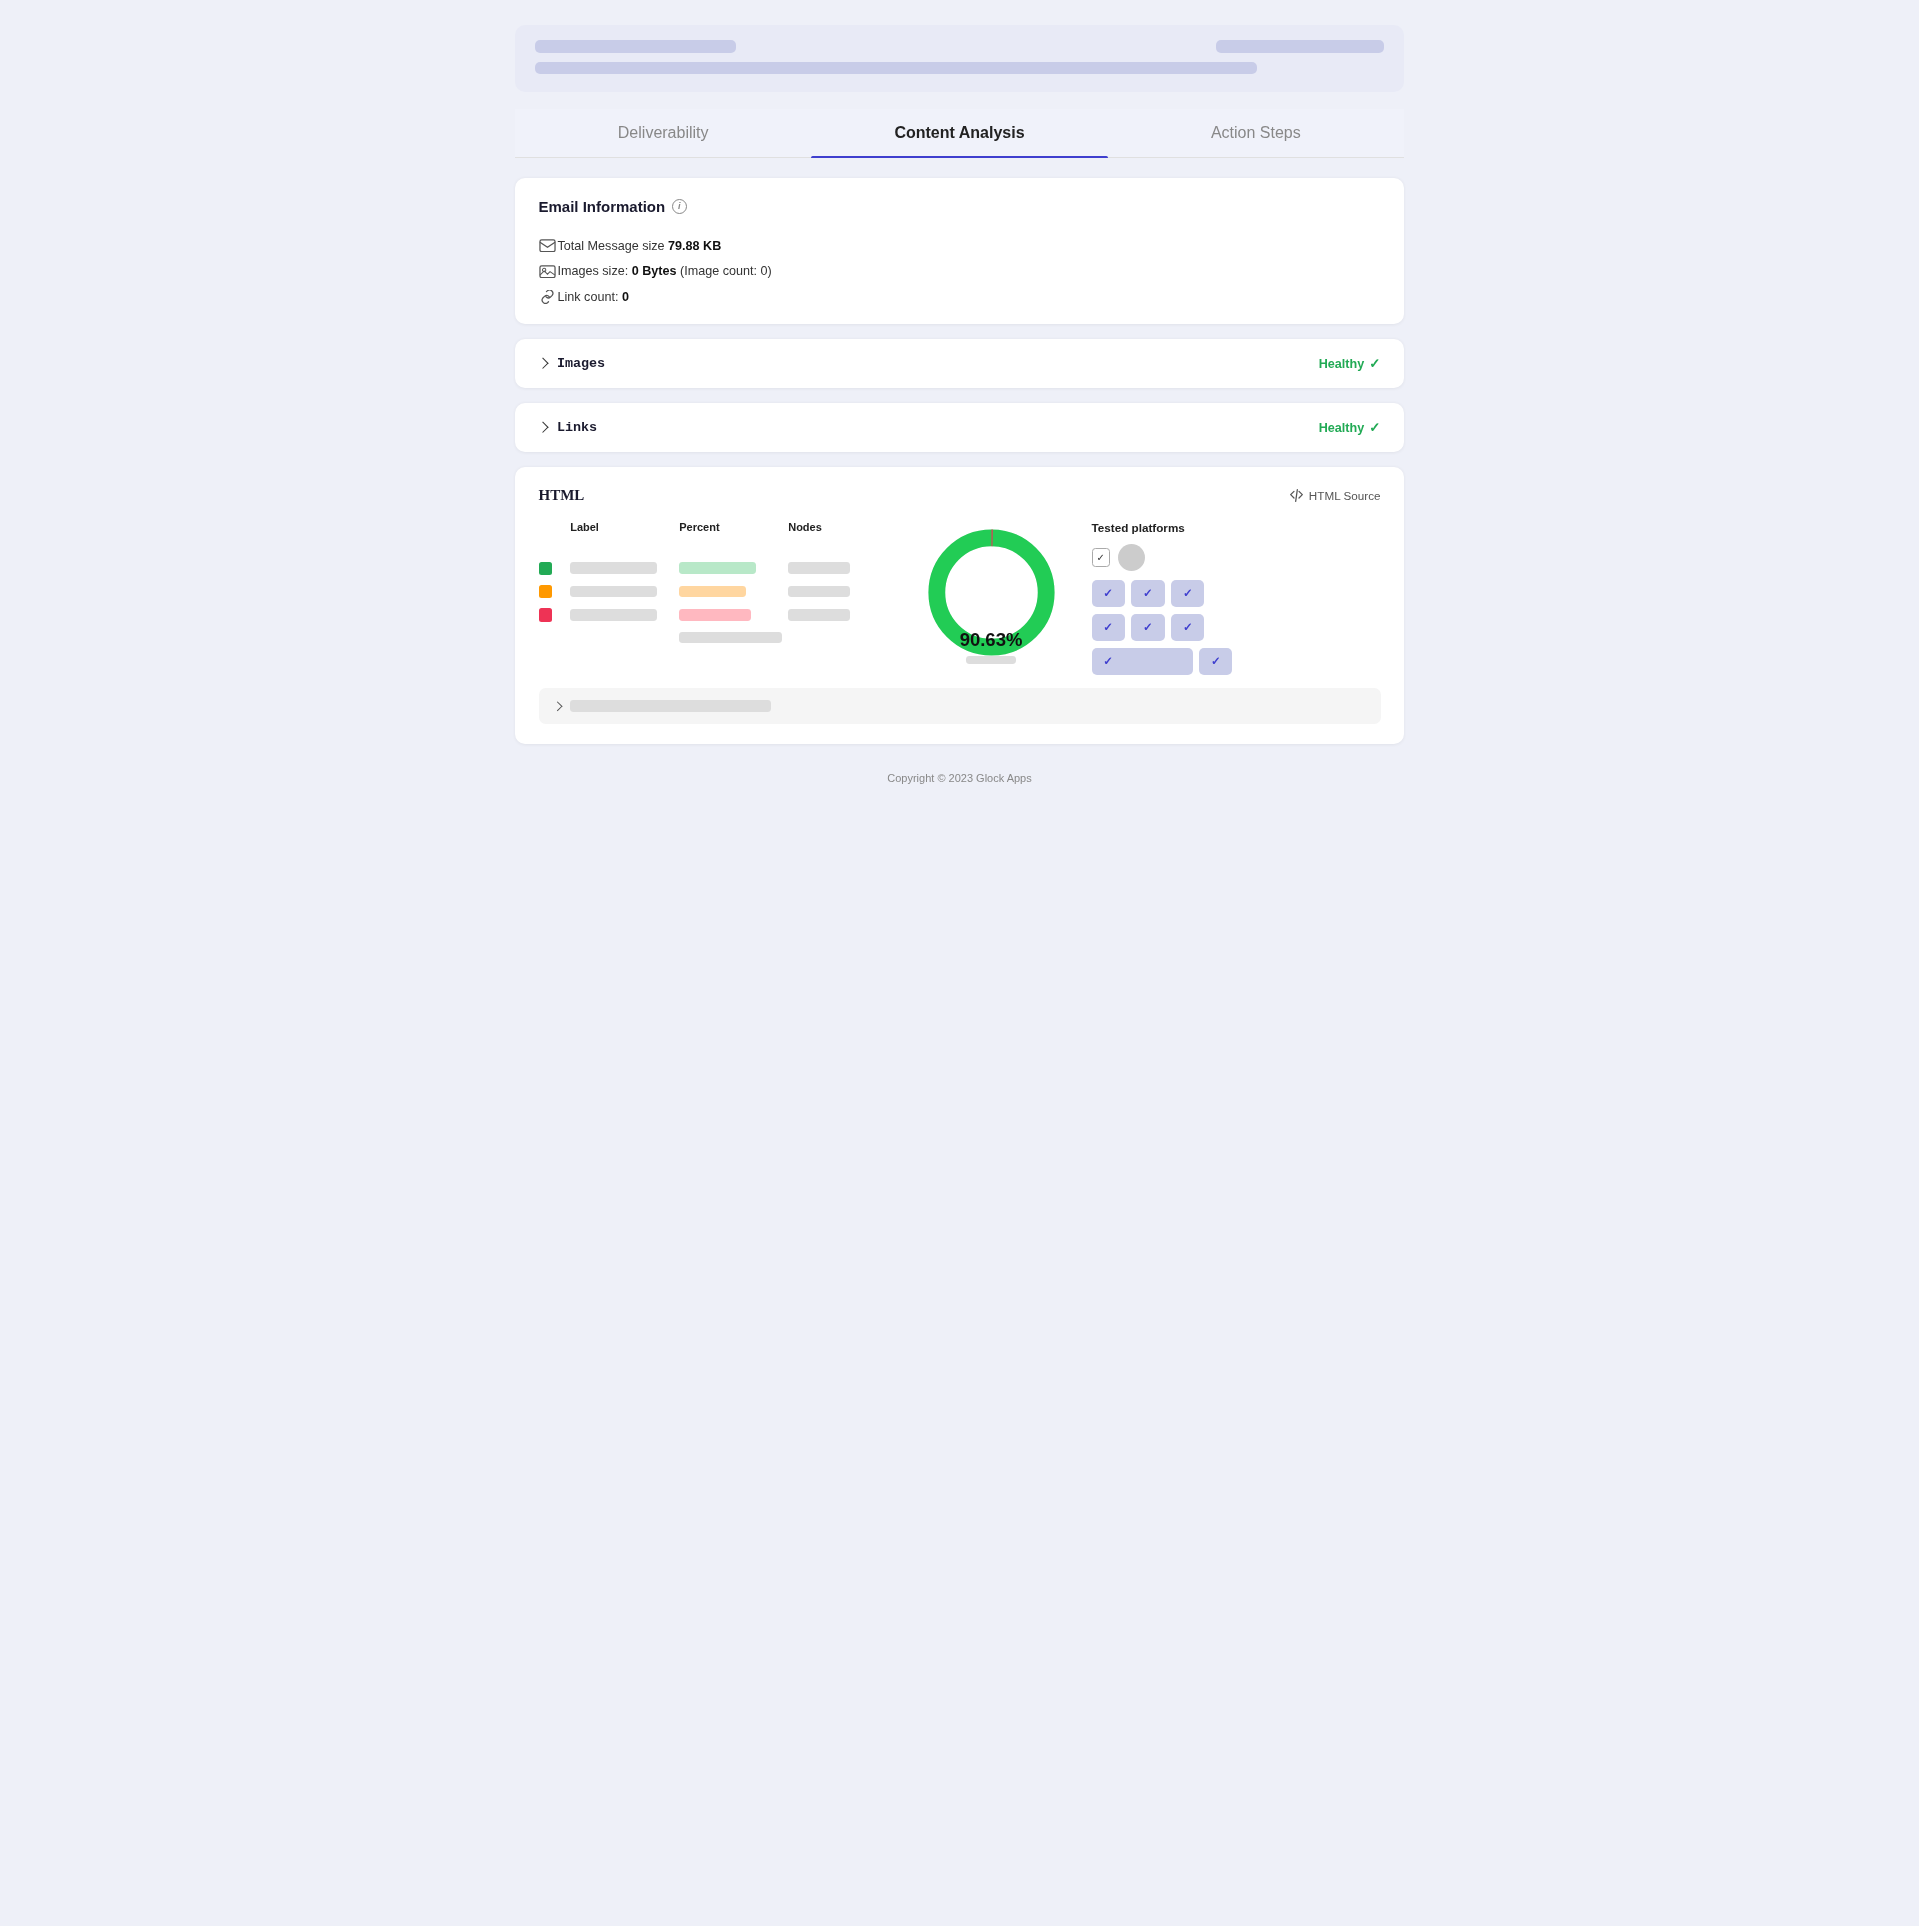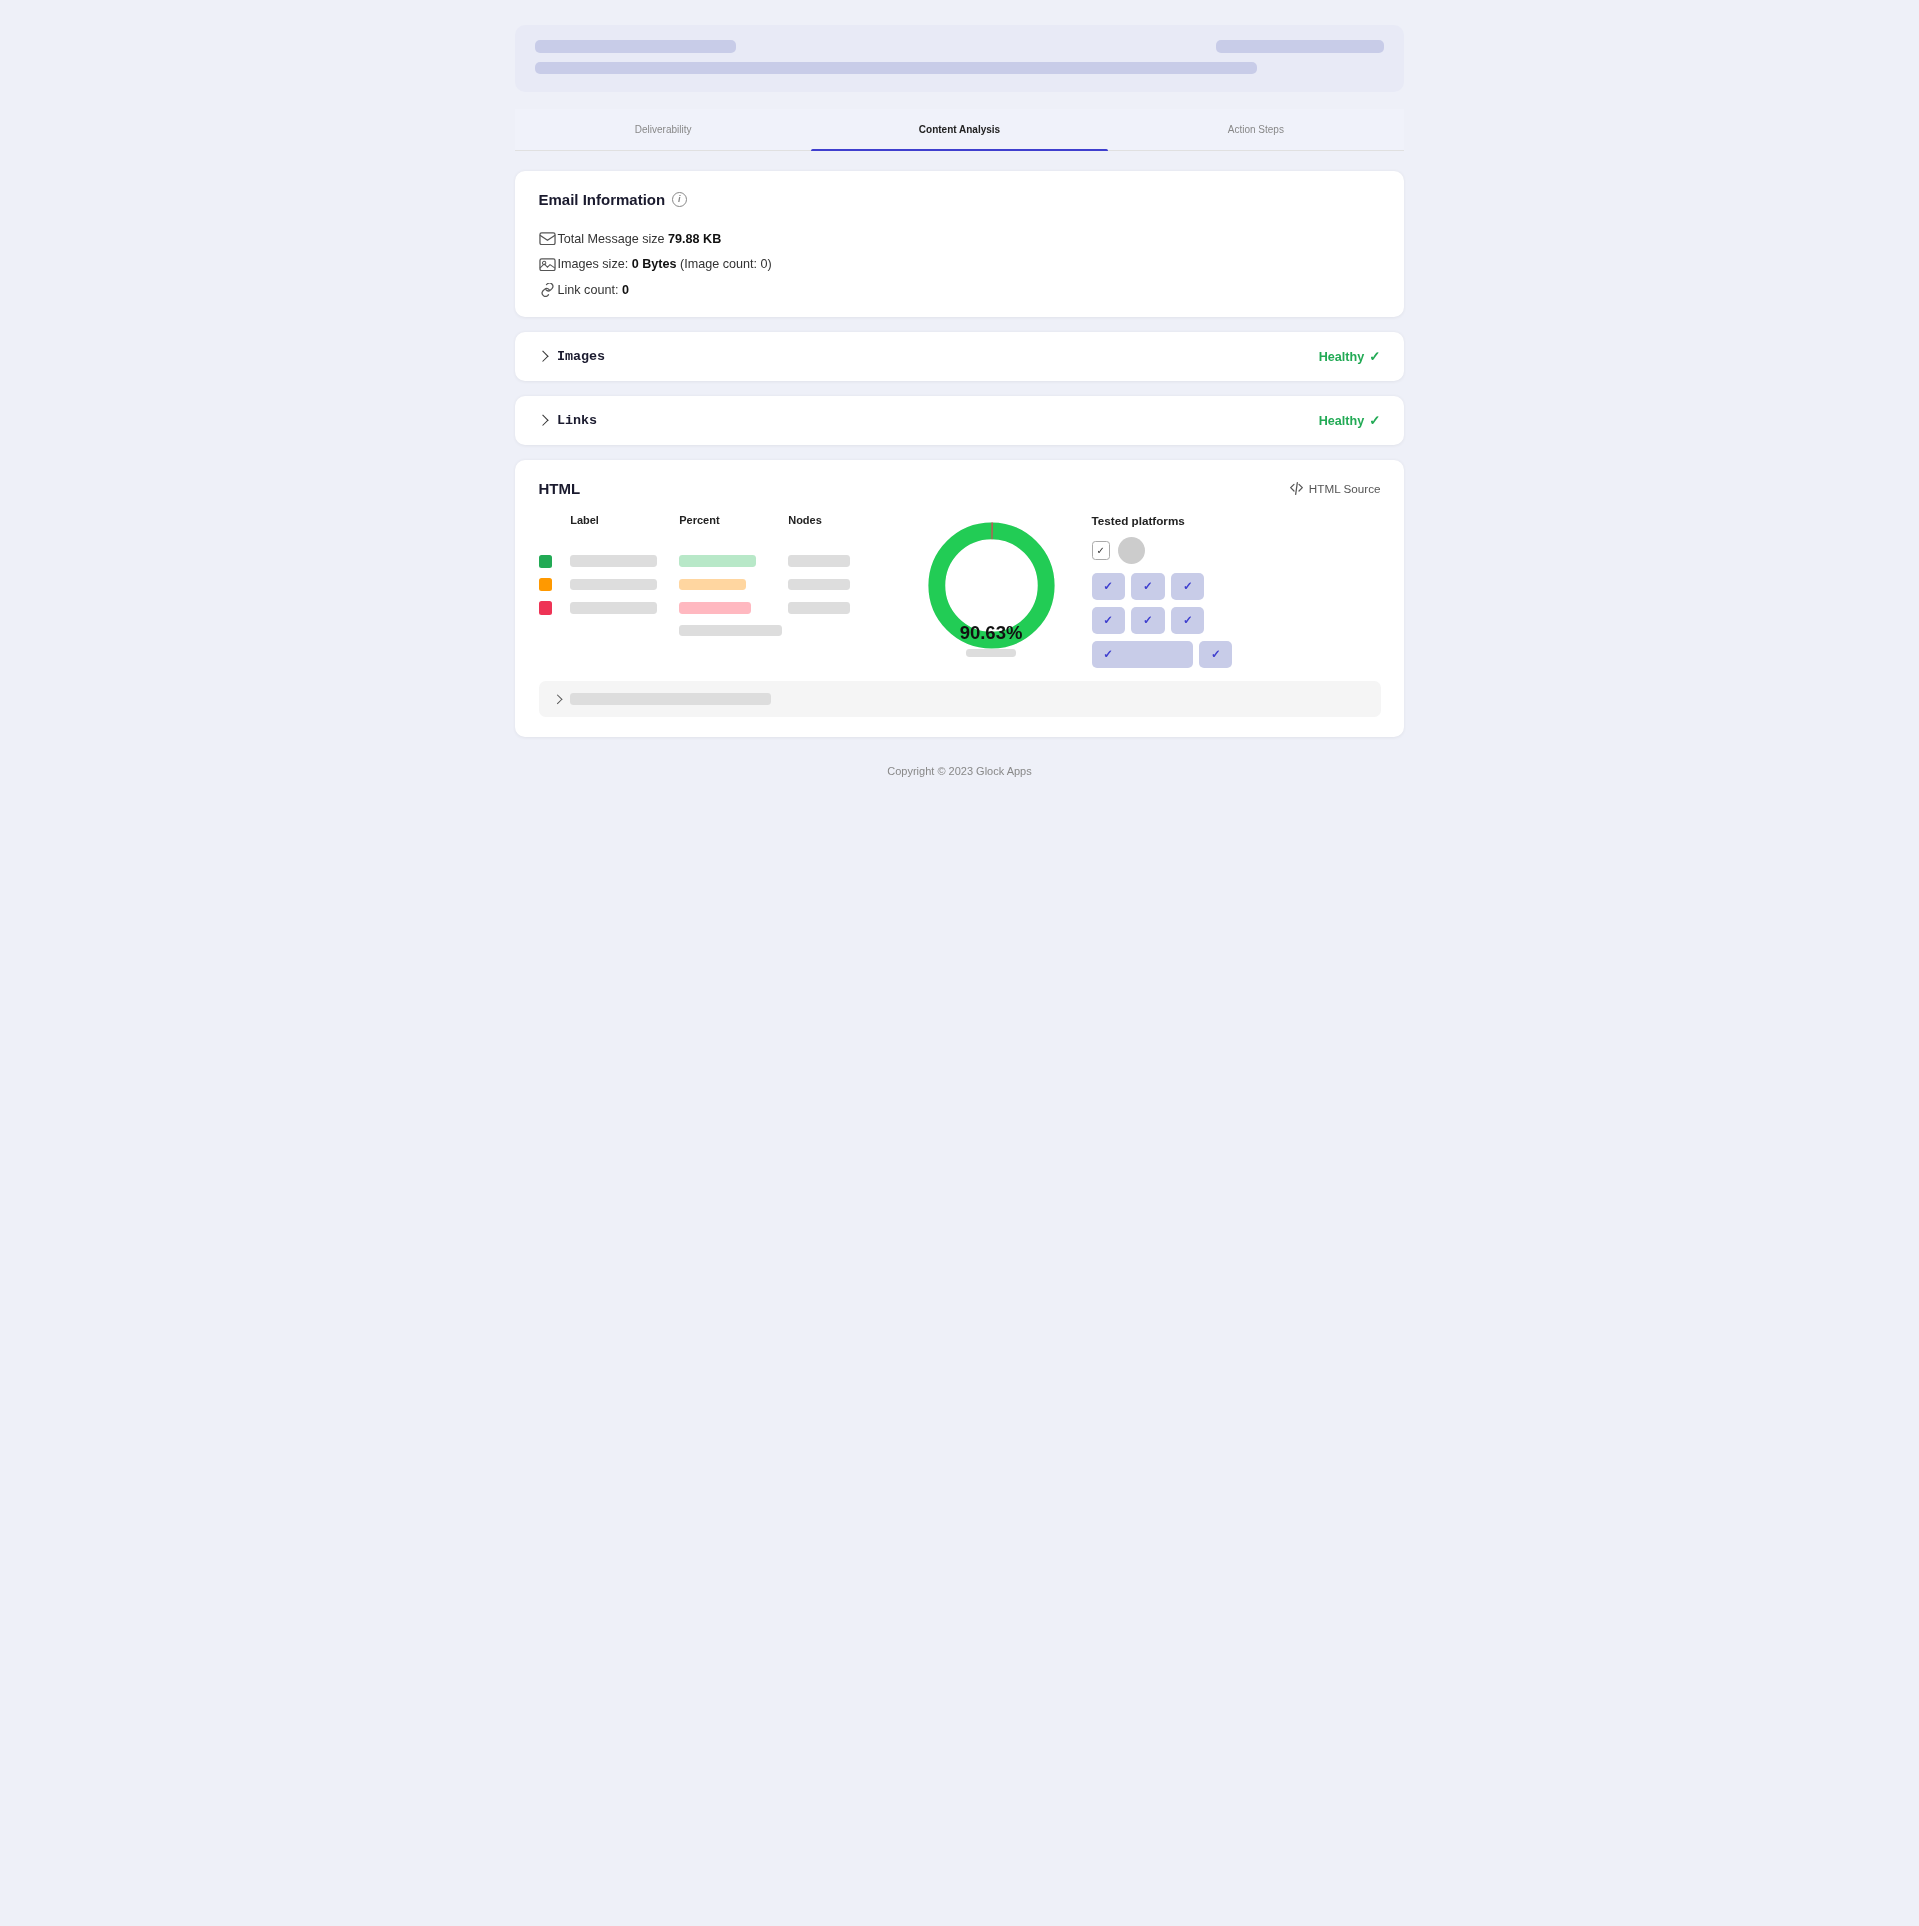--- a/index.html
+++ b/index.html
@@ -35,21 +35,21 @@
     .tabs {
       display: flex;
       border-bottom: 1.7px solid #e0e0e0;
       margin-bottom: 20px;
       background: #f0f2fa;
     }
     .tab {
       flex: 1;
       text-align: center;
       padding: 15px 0;
-      font-size: 10px;
+      font-size: 16px;
       color: #888;
       cursor: pointer;
       position: relative;
       font-weight: 400;
     }
     .tab.active {
       color: #222;
       font-weight: 700;
     }
     .tab.active::after {
@@ -150,20 +150,21 @@
     .html-card-header {
       display: flex;
       justify-content: space-between;
       align-items: center;
       margin-bottom: 17px;
     }
     .html-title {
       font-size: 15px;
       font-weight: 700;
       color: #1a1a2e;
+      font-family: Liberation Serif, serif;
     }
     .html-source-btn {
       display: flex;
       align-items: center;
       gap: 5px;
       color: #555;
       font-size: 11.7px;
       cursor: pointer;
     }
     

